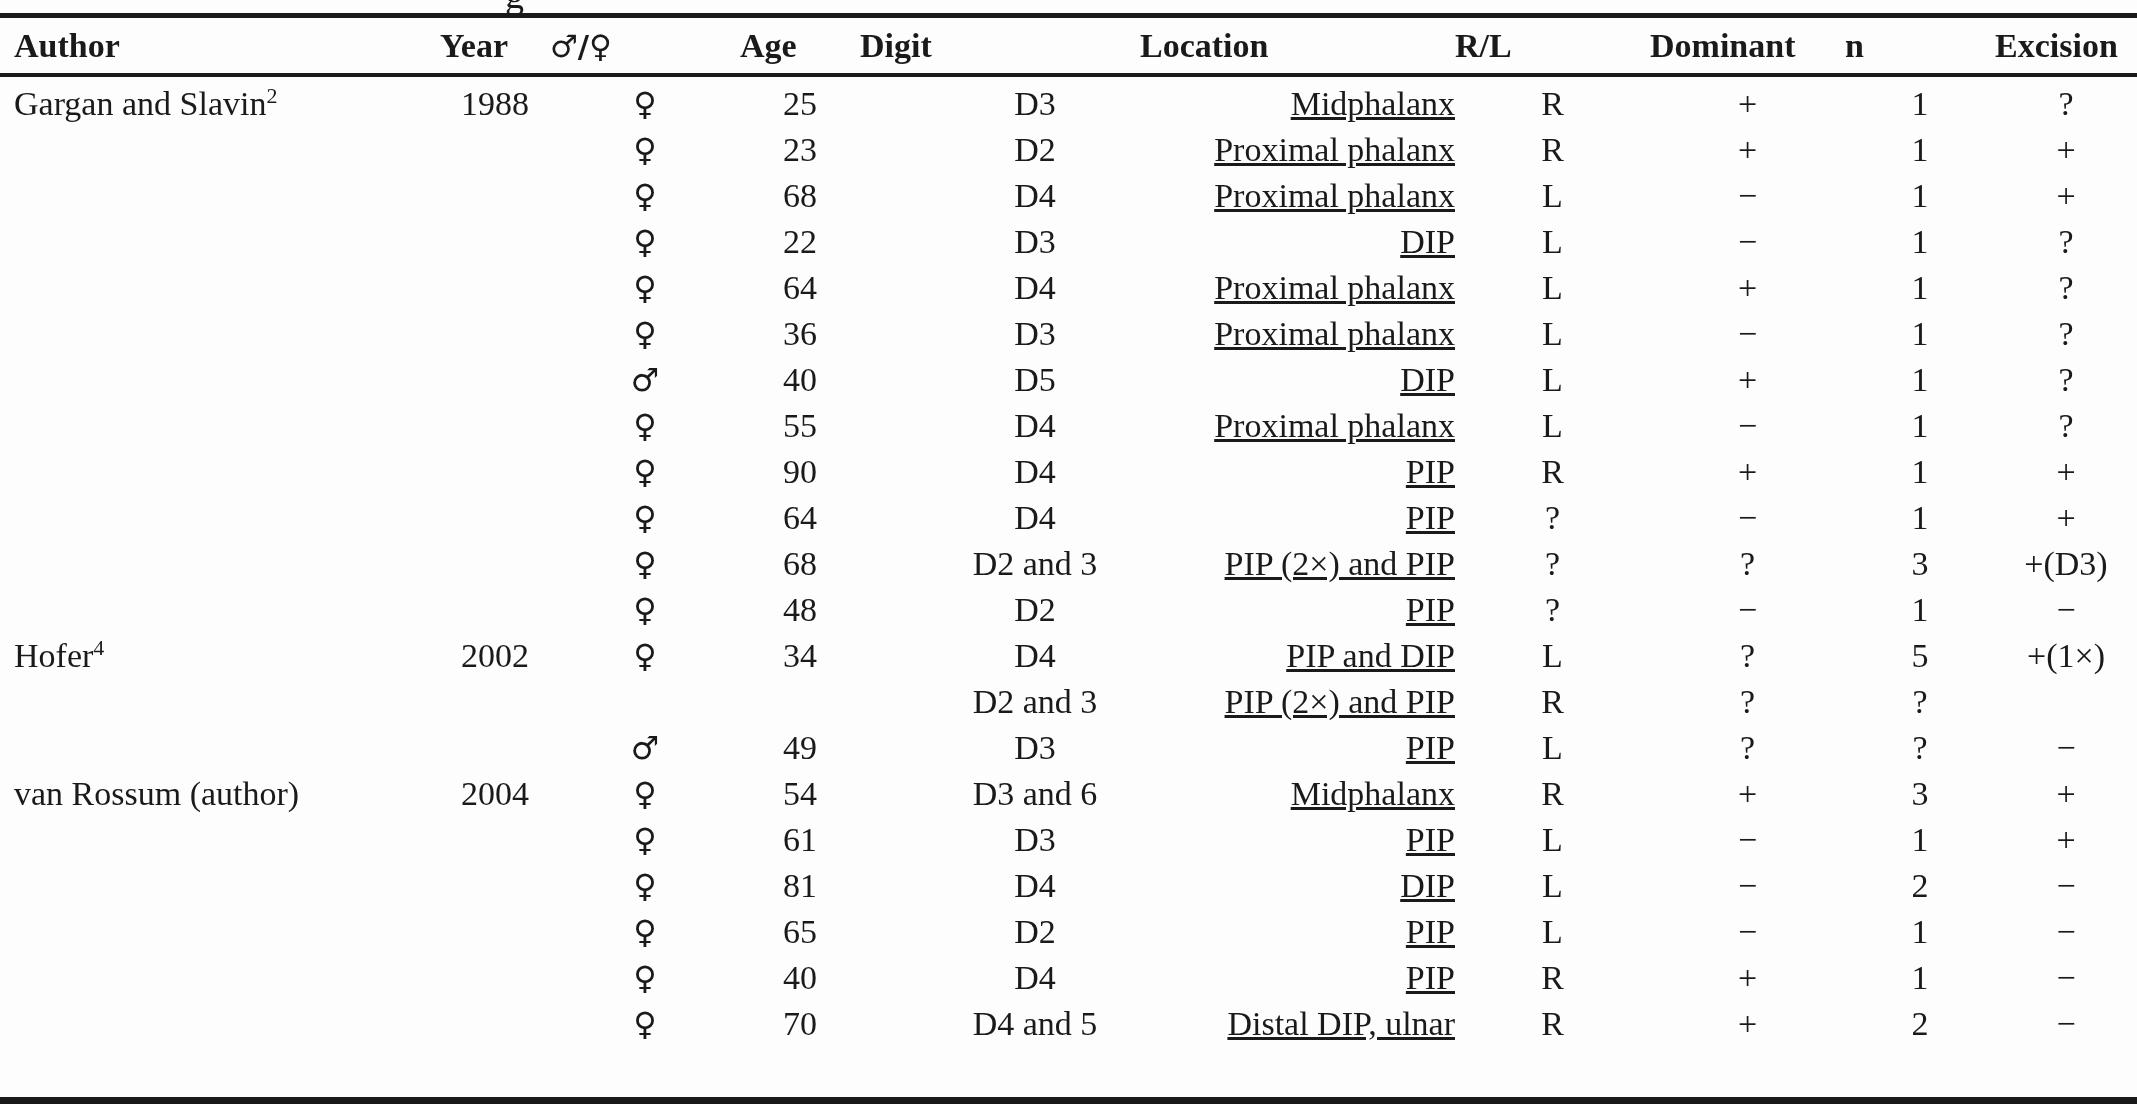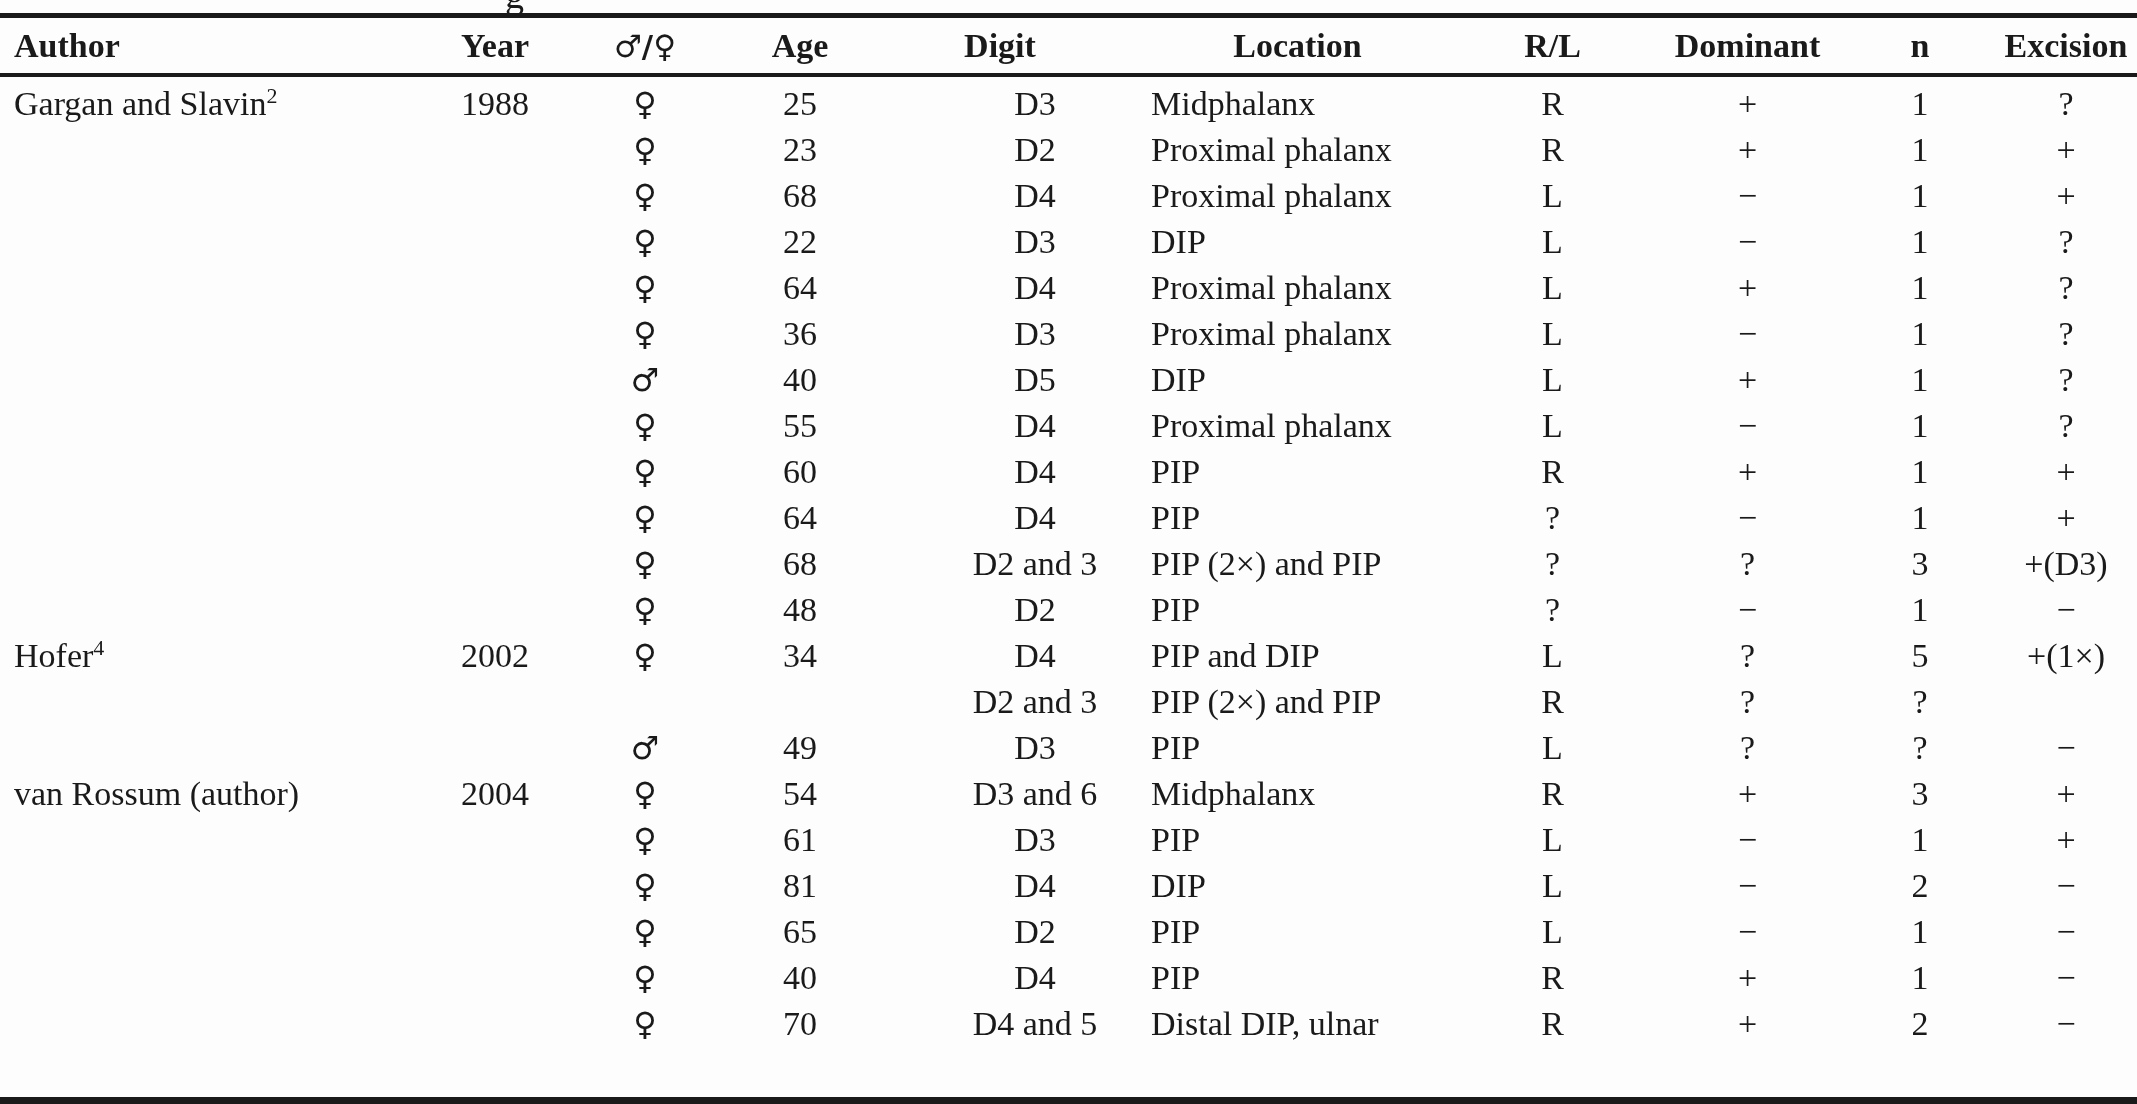--- a/index.html
+++ b/index.html
@@ -49,31 +49,31 @@
     color: var(--ink);
     overflow: hidden;
     white-space: nowrap;
     padding: 0;
   }
   thead tr { height: 77px; }
   thead th {
     font-weight: bold;
     vertical-align: middle;
     padding-top: 14px;
-    text-align: center;
+    text-align: left;
   }
   tbody tr { height: 45.7px; }
   tbody td {
     vertical-align: middle;
     padding-top: 8px;
     text-align: center;
   }
   th.col-author, td.col-author { text-align: left; padding-left: 14px; }
   td.col-digit    { text-align: center; padding-left: 70px; }
-  td.col-location { text-align: left; padding-left: 11px; }
+  td.col-location { text-align: right; padding-left: 11px; text-decoration: underline; }
   td.col-sex { font-size: 32px; font-family: "DejaVu Sans", sans-serif; }
   th.col-sex { font-family: "DejaVu Sans", sans-serif; font-size: 31px; font-weight: bold; }
   sup {
     font-size: 22px;
     line-height: 0;
     vertical-align: super;
   }
 </style>
 </head>
 <body>
@@ -209,21 +209,21 @@
           <td class="col-location">Proximal phalanx</td>
           <td class="col-rl">L</td>
           <td class="col-dominant">−</td>
           <td class="col-n">1</td>
           <td class="col-excision">?</td>
         </tr>
         <tr>
           <td class="col-author"></td>
           <td class="col-year"></td>
           <td class="col-sex">♀</td>
-          <td class="col-age">60</td>
+          <td class="col-age">90</td>
           <td class="col-digit">D4</td>
           <td class="col-location">PIP</td>
           <td class="col-rl">R</td>
           <td class="col-dominant">+</td>
           <td class="col-n">1</td>
           <td class="col-excision">+</td>
         </tr>
         <tr>
           <td class="col-author"></td>
           <td class="col-year"></td>

